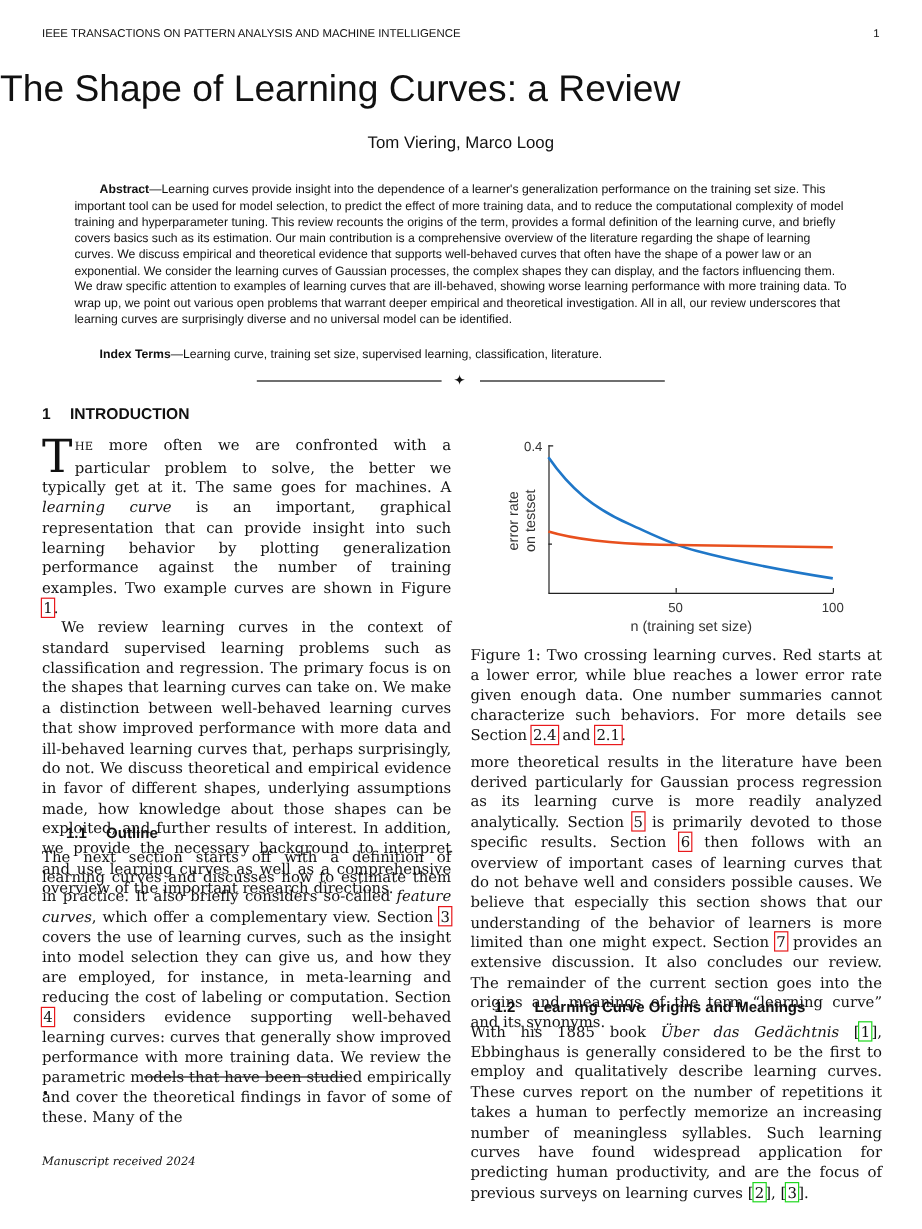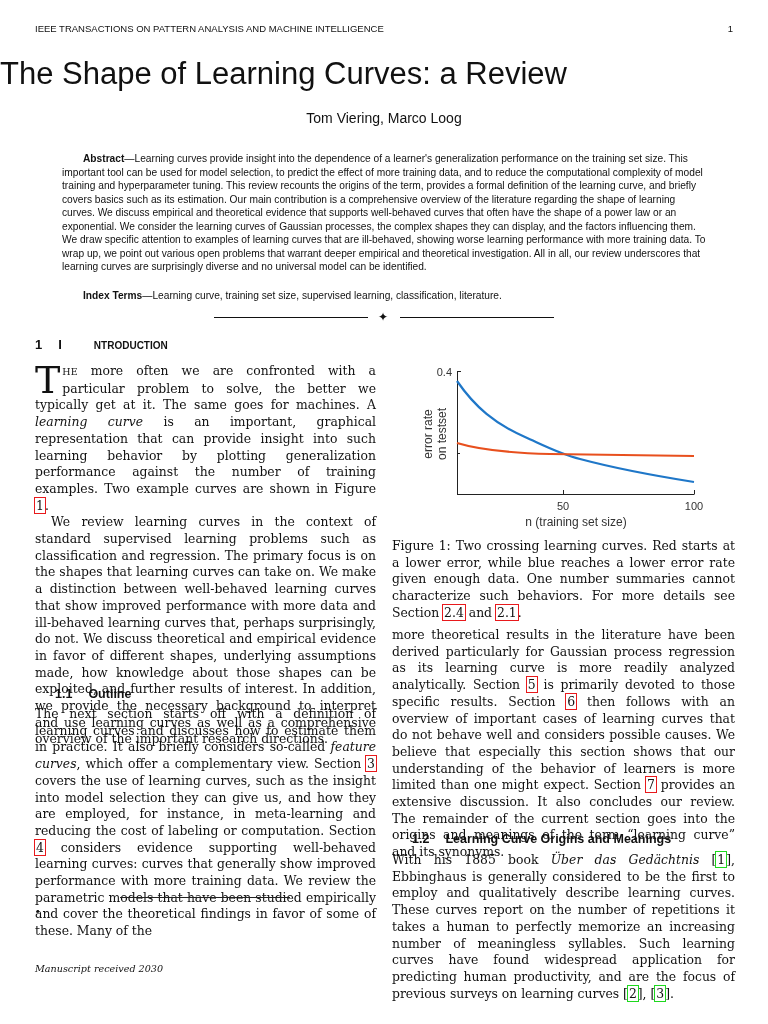--- a/index.html
+++ b/index.html
@@ -21,21 +21,21 @@
   #divider-left { left:214px; width:154px; }
   #divider-right { left:400px; width:154px; }
   #diamond { left:378px; top:311px; font-size:12px; line-height:12px; }
 
   .col { font-size:12.4px; line-height:16.7px; text-align:justify; }
   .col p { margin:0; }
   .col p.ind { text-indent:1.3em; }
 
   #sec1-heading { left:35px; top:337px; font-size:13px; font-weight:bold; }
   #sec1-heading .num { margin-right:16px; }
-  #sec1-heading .sc { font-size:10px;padding-left:32px; }
+  #sec1-heading .sc { font-size:13px; }
 
   #left-col { left:35px; top:363px; width:341px; }
   .dropcap { float:left; font-size:38px; line-height:30px; margin:2px 2px 0 0; }
   .smallcaps { font-size:9.5px; }
 
   .subhead { font-size:12.5px; font-weight:bold;margin-left:20px; }
   #sec11-heading { left:35px; top:687px; }
   #sec11-heading .num { margin-right:16px; }
   #outline-text { left:35px; top:706px; width:341px; }
 
@@ -84,21 +84,21 @@
 
 <div class="abs serif col" id="outline-text">
   <p><span>The next section starts off with a definition of learning curves and discusses how to estimate them in practice. It also briefly considers so-called </span><i>feature curves</i><span>, which offer a complementary view. Section </span><span class="ref-red">3</span><span> covers the use of learning curves, such as the insight into model selection they can give us, and how they are employed, for instance, in meta-learning and reducing the cost of labeling or computation. Section </span><span class="ref-red">4</span><span> considers evidence supporting well-behaved learning curves: curves that generally show improved performance with more training data. We review the parametric models that have been studied empirically and cover the theoretical findings in favor of some of these. Many of the</span></p>
 </div>
 
 <div class="abs" id="footnote-rule"></div>
 <div class="abs serif" id="footnotes">
   <div class="fn-item"><span class="bullet">•</span></div>
   <div class="fn-item"><span class="bullet">•</span></div>
 </div>
-<div class="abs serif" id="manuscript">Manuscript received 2030</div>
+<div class="abs serif" id="manuscript">Manuscript received 2024</div>
 
 <div class="abs" id="figure">
   <svg width="340" height="172" viewBox="0 0 340 172">
 
     <line x1="57.5" y1="9" x2="57.5" y2="132.5" stroke="#222" stroke-width="1"></line>
     <line x1="57" y1="132.5" x2="294.5" y2="132.5" stroke="#222" stroke-width="1"></line>
     <line x1="57" y1="9.5" x2="61" y2="9.5" stroke="#222" stroke-width="1"></line>
     <line x1="57" y1="91.5" x2="60" y2="91.5" stroke="#222" stroke-width="1"></line>
     <line x1="163.5" y1="132" x2="163.5" y2="128" stroke="#222" stroke-width="1"></line>
     <line x1="294.5" y1="132" x2="294.5" y2="128" stroke="#222" stroke-width="1"></line>

